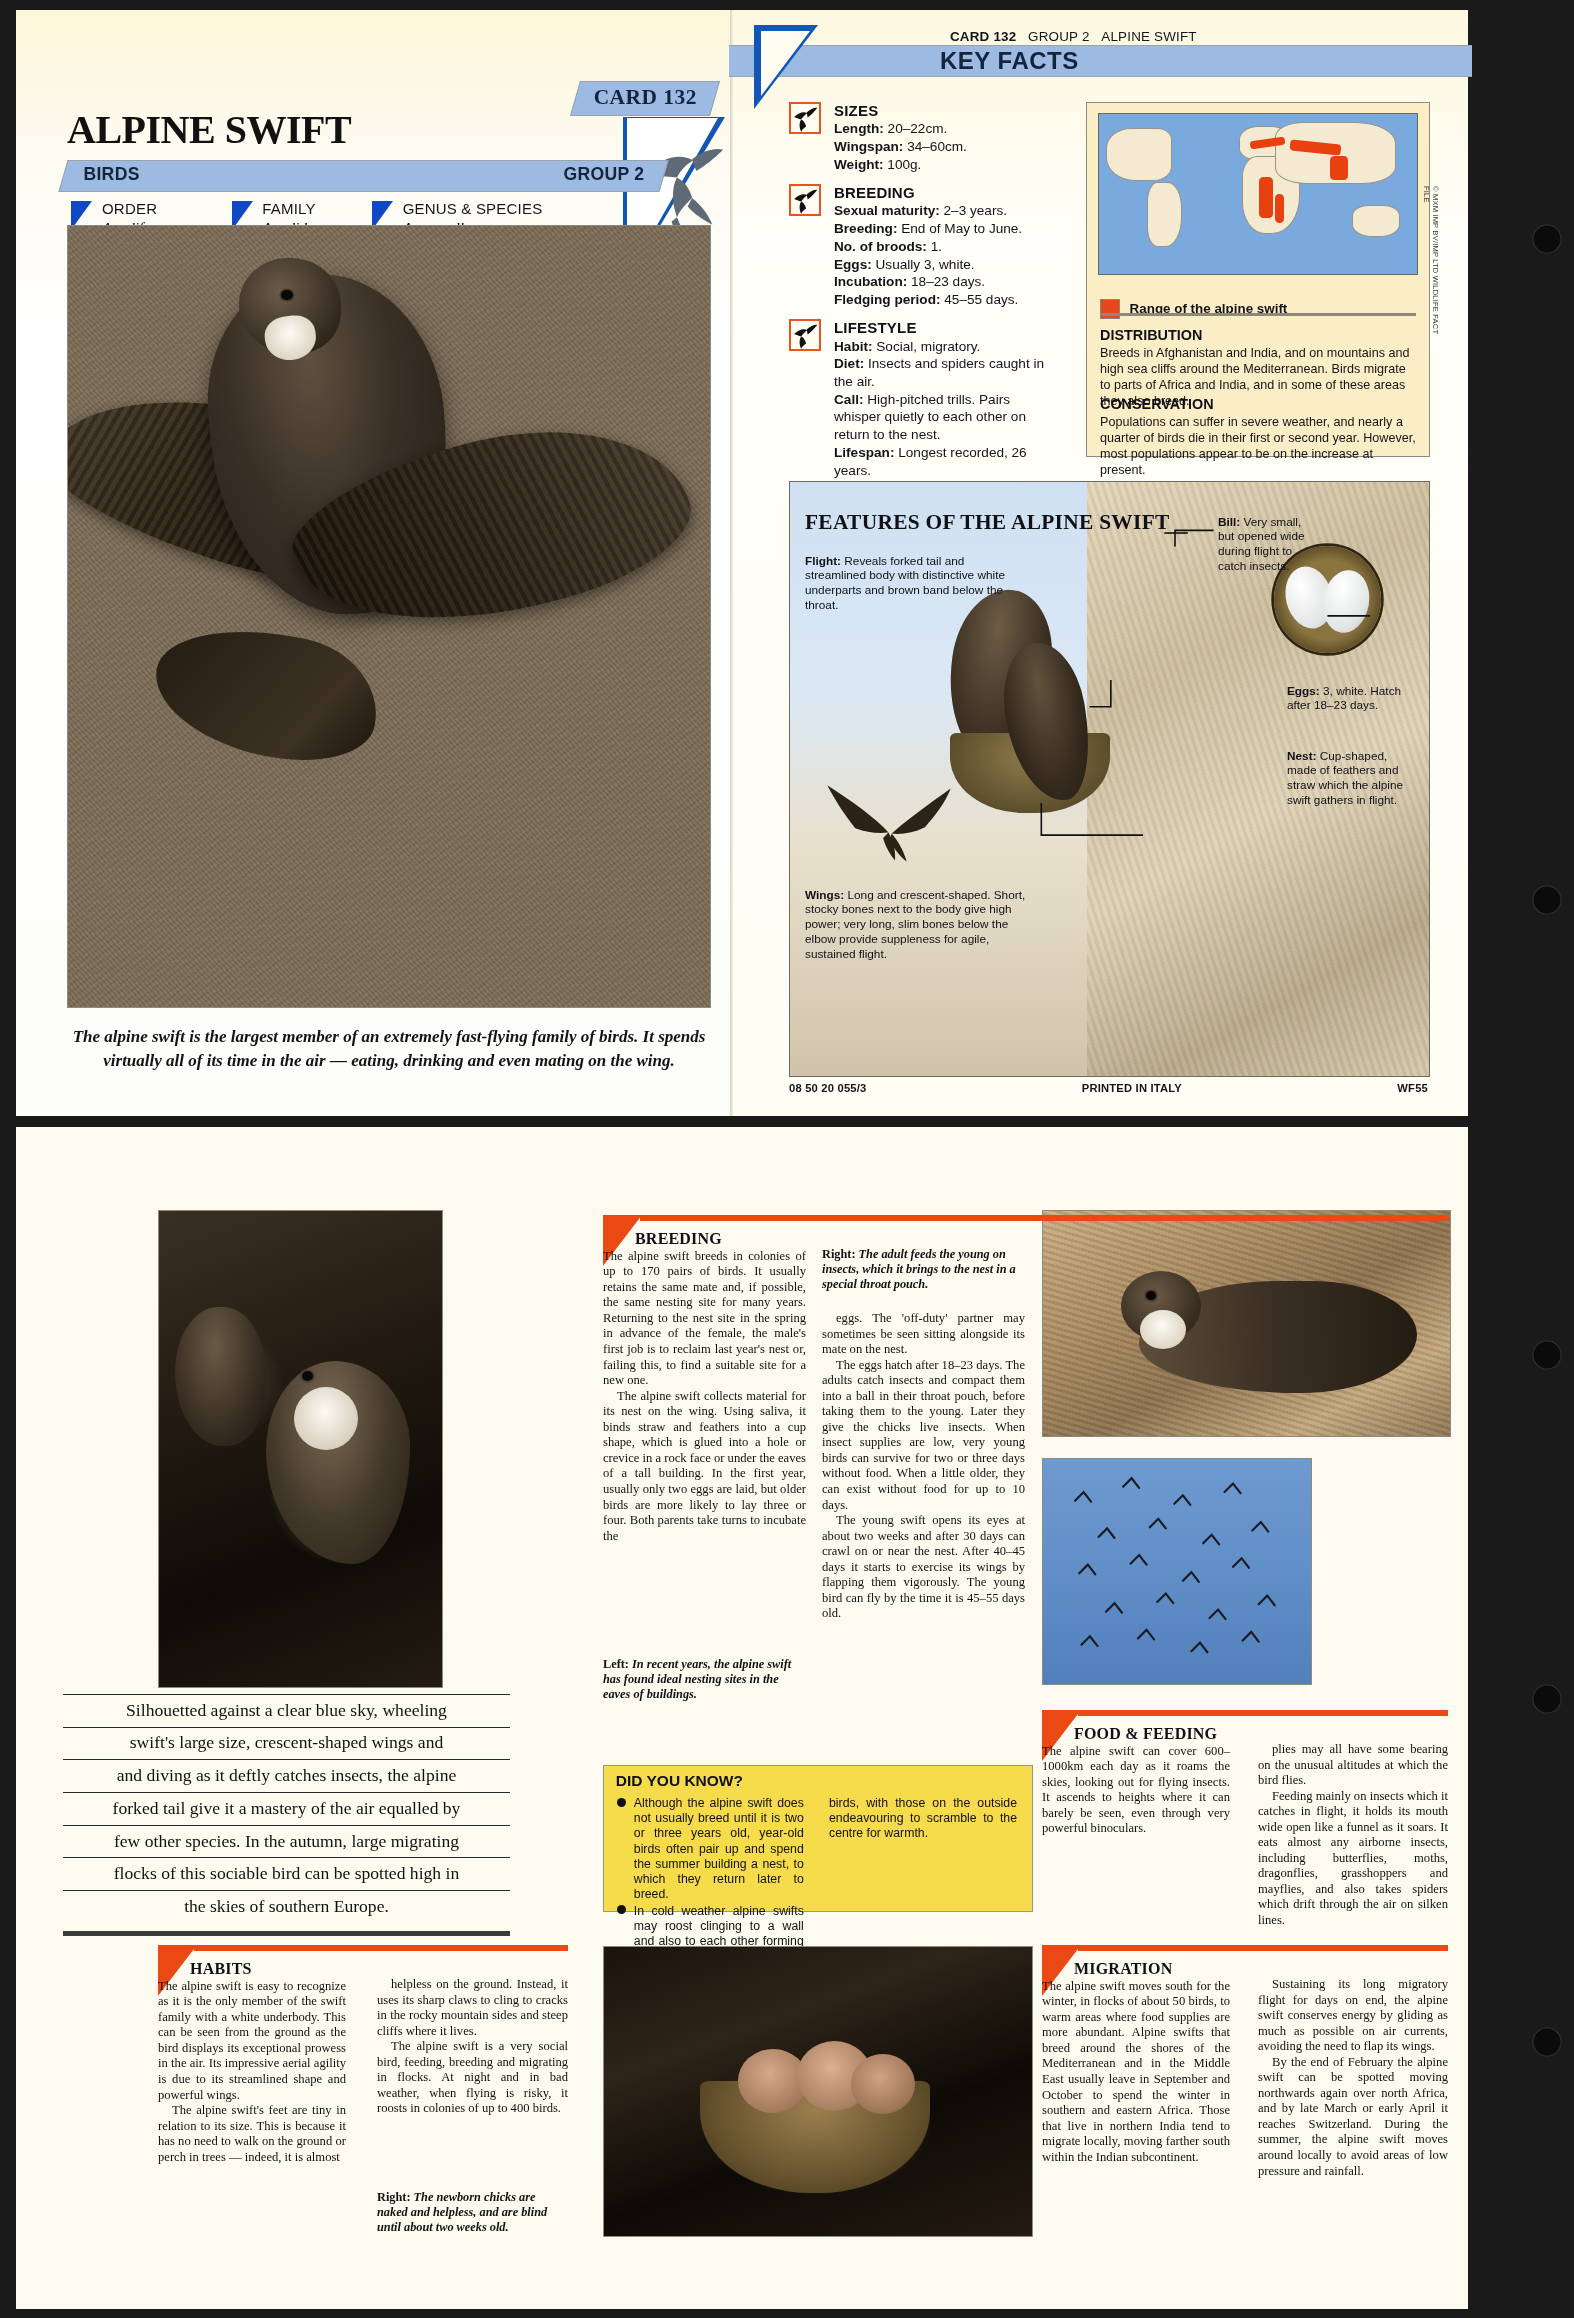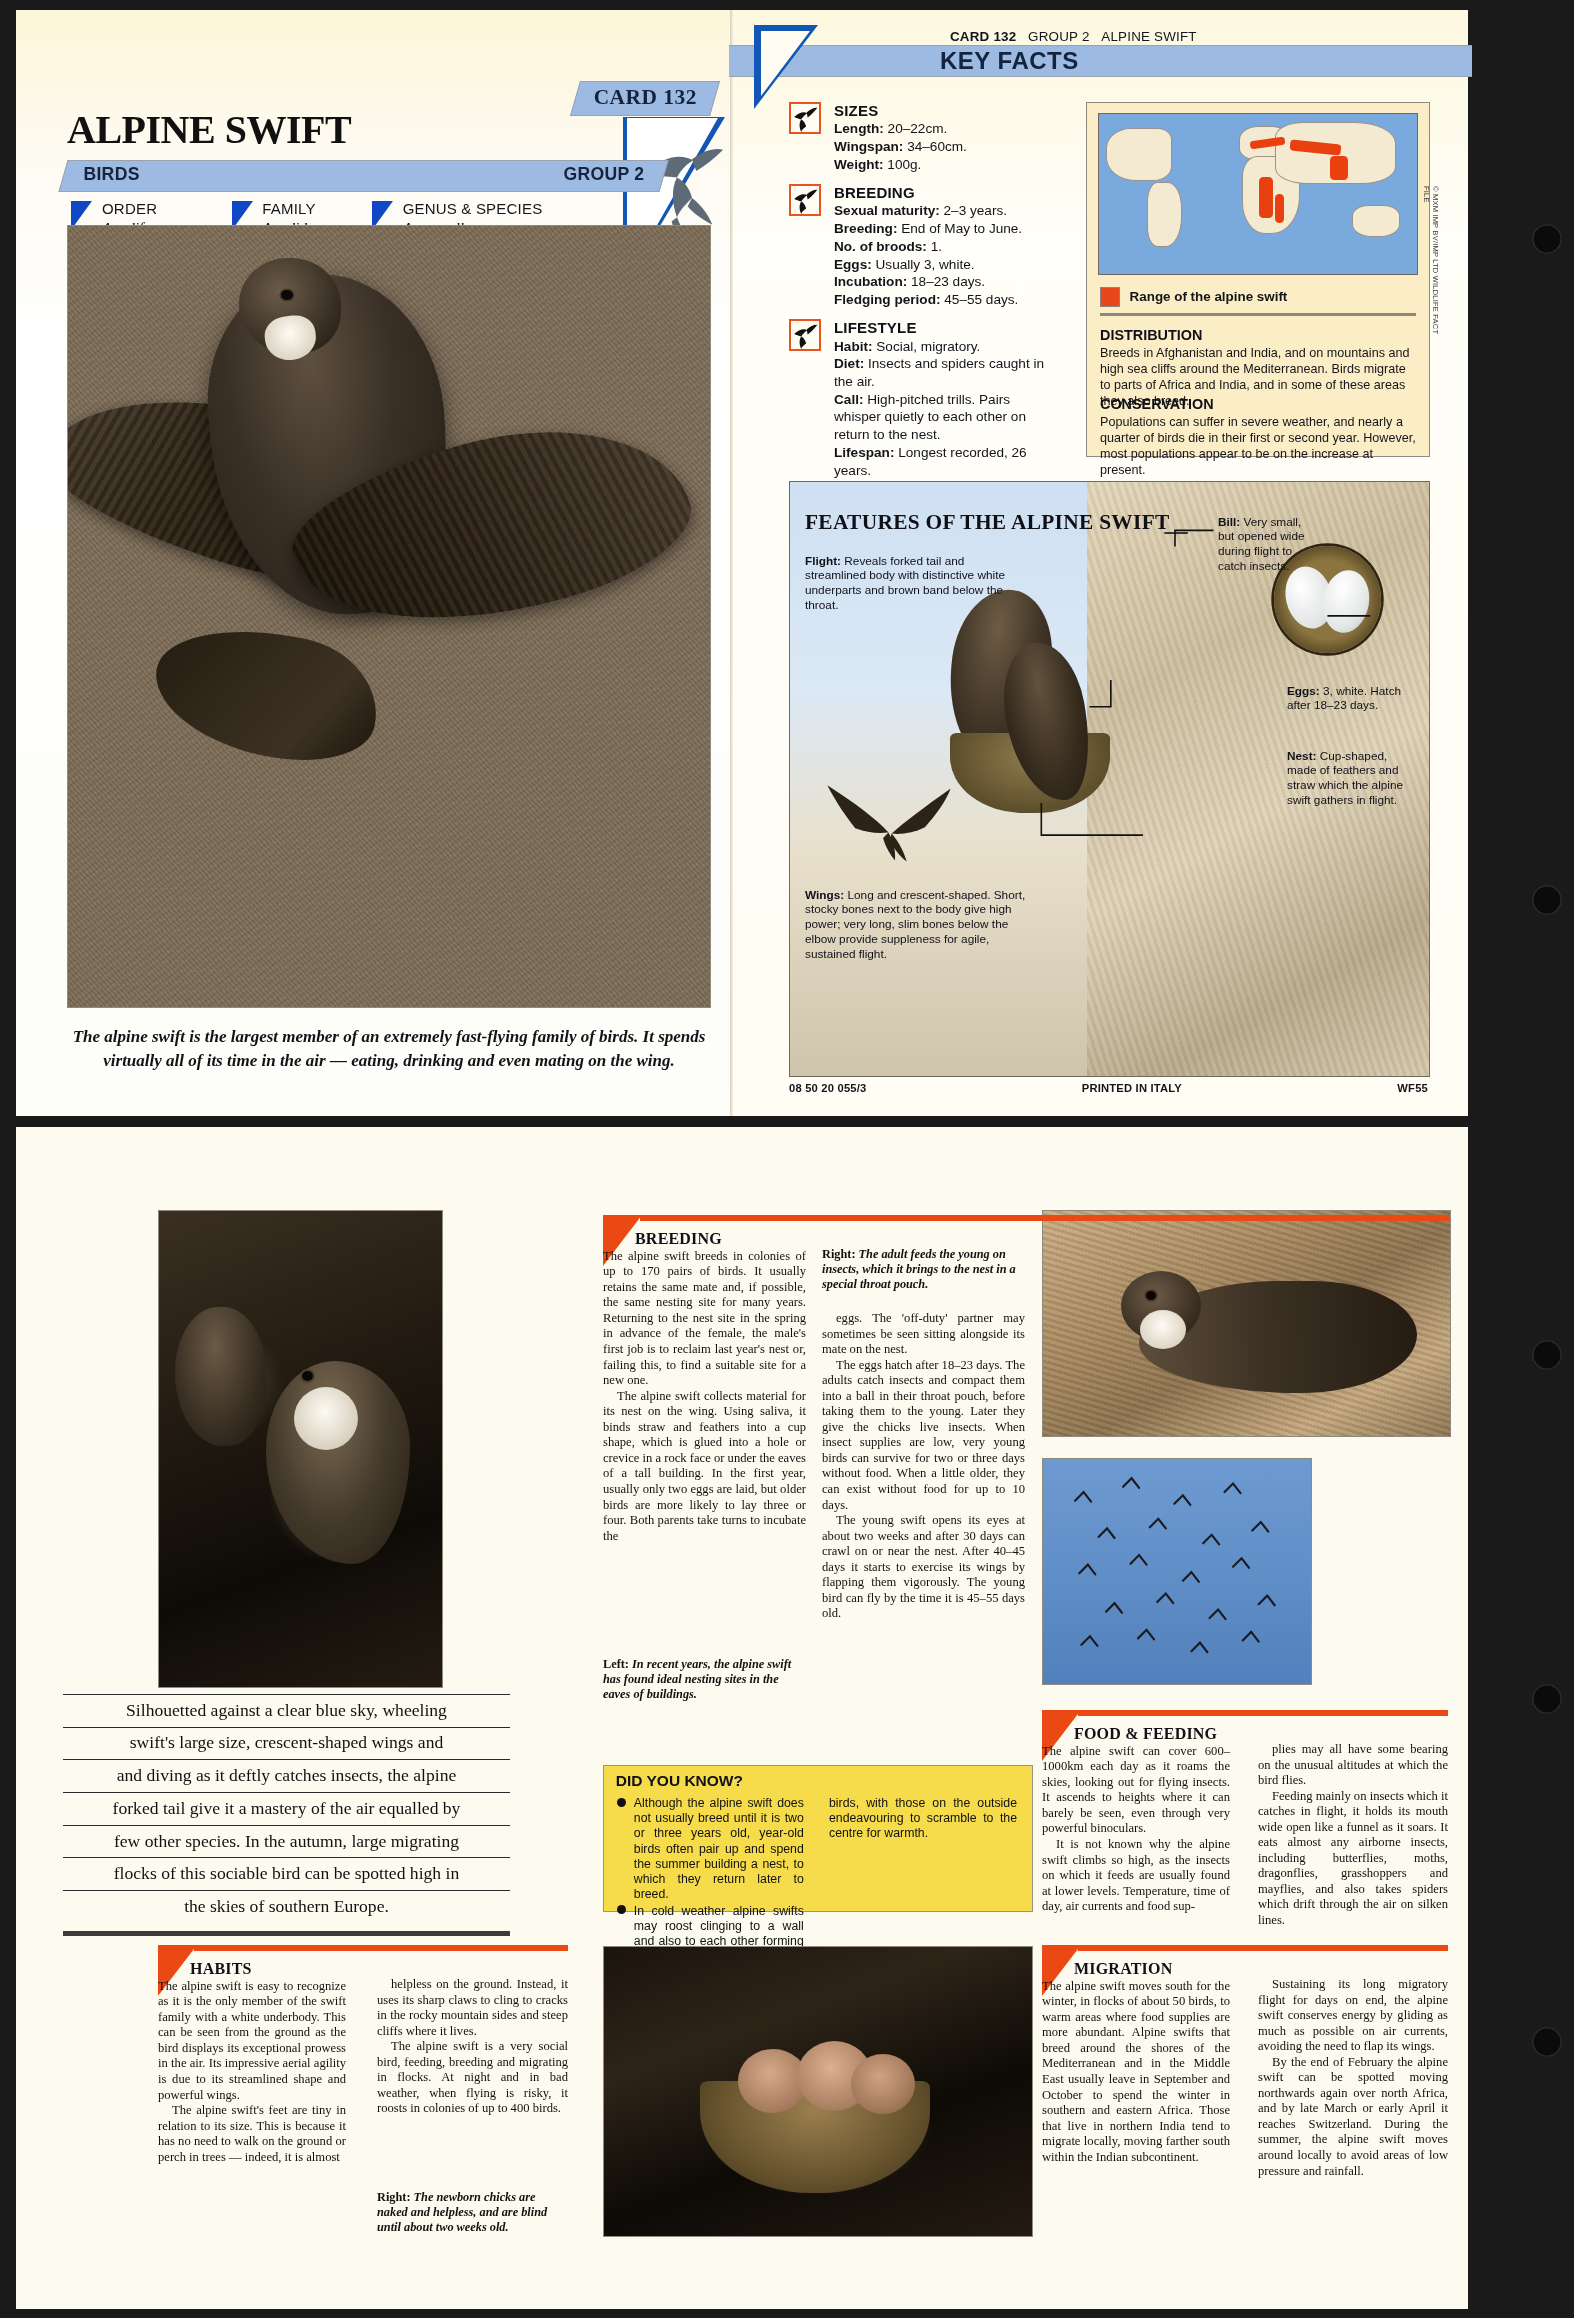--- a/index.html
+++ b/index.html
@@ -110,21 +110,21 @@
   .kfline b{font-weight:700;}
   .kfline i{font-style:italic;}
 
   
   .mapbox{position:absolute;left:353px;top:92px;width:342px;height:353px;
      background:#fbeec6;border:1.6px solid #8e8a80;}
   .mapimg{position:absolute;left:10.7px;top:10.7px;right:10.7px;height:160px;
      background:#7aa9dd;border:1.1px solid #6b6760;overflow:hidden;}
   .cont{position:absolute;background:#f4ead1;border:0.5px solid #9a9288;}
   .rng{position:absolute;background:#e8400f;}
-  .legend{position:absolute;left:13px;top:184px;display:flex;align-items:center;text-align:right;}
+  .legend{position:absolute;left:13px;top:196px;display:flex;align-items:center;text-align:right;}
   .legend .sw{width:18px;height:18px;background:#e8471b;border:1.1px solid #8c8478;margin-right:9.6px;}
   .legend .tx{font-weight:700;font-size:13.4px;color:#141419;}
   .mrule{position:absolute;left:13px;top:210px;right:13px;height:3.7px;background:#8f887a;}
   .mhead{position:absolute;left:13px;font-weight:700;font-size:14.4px;color:#101018;}
   .mtext{position:absolute;left:13px;right:11.8px;font-size:12.6px;line-height:1.28;color:#14141a;}
   .copyr{position:absolute;left:707px;top:176px;width:160px;
      transform:rotate(90deg);transform-origin:0 0;font-size:7.5px;color:#3a3a3a;letter-spacing:0.2px;}
 
   
   .featbox{position:absolute;left:56px;top:471px;width:639px;height:594px;
@@ -531,21 +531,20 @@
       </div>
       <div class="dykcol" style="left:225px">
         <p style="padding-left:0">birds, with those on the outside endeavouring to scramble to the centre for warmth.</p>
       </div>
     </div>
 
     <div class="sectri" style="left:1042px;top:1710px"></div>
     <div class="secbar" style="left:1078px;top:1710px;width:370px"></div>
     <div class="col" style="left:1042px;top:1724px;width:188px">
       <p class="first"><span class="sechead">FOOD &amp; FEEDING</span><br><span>The alpine swift can cover 600–1000km each day as it roams the skies, looking out for flying insects. It ascends to heights where it can barely be seen, even through very powerful binoculars.</span></p>
-      <p>It is not known why the alpine swift climbs so high, as the insects on which it feeds are usually found at lower levels. Temperature, time of day, air currents and food sup-</p>
     </div>
     <div class="col" style="left:1258px;top:1742px;width:190px">
       <p>plies may all have some bearing on the unusual altitudes at which the bird flies.</p>
       <p>Feeding mainly on insects which it catches in flight, it holds its mouth wide open like a funnel as it soars. It eats almost any airborne insects, including butterflies, moths, dragonflies, grasshoppers and mayflies, and also takes spiders which drift through the air on silken lines.</p>
     </div>
 
     <div class="sectri" style="left:158px;top:1945px"></div>
     <div class="secbar" style="left:194px;top:1945px;width:374px"></div>
     <div class="col" style="left:158px;top:1959px;width:188px">
       <p class="first"><span class="sechead">HABITS</span><br><span>The alpine swift is easy to recognize as it is the only member of the swift family with a white underbody. This can be seen from the ground as the bird displays its exceptional prowess in the air. Its impressive aerial agility is due to its streamlined shape and powerful wings.</span></p>

